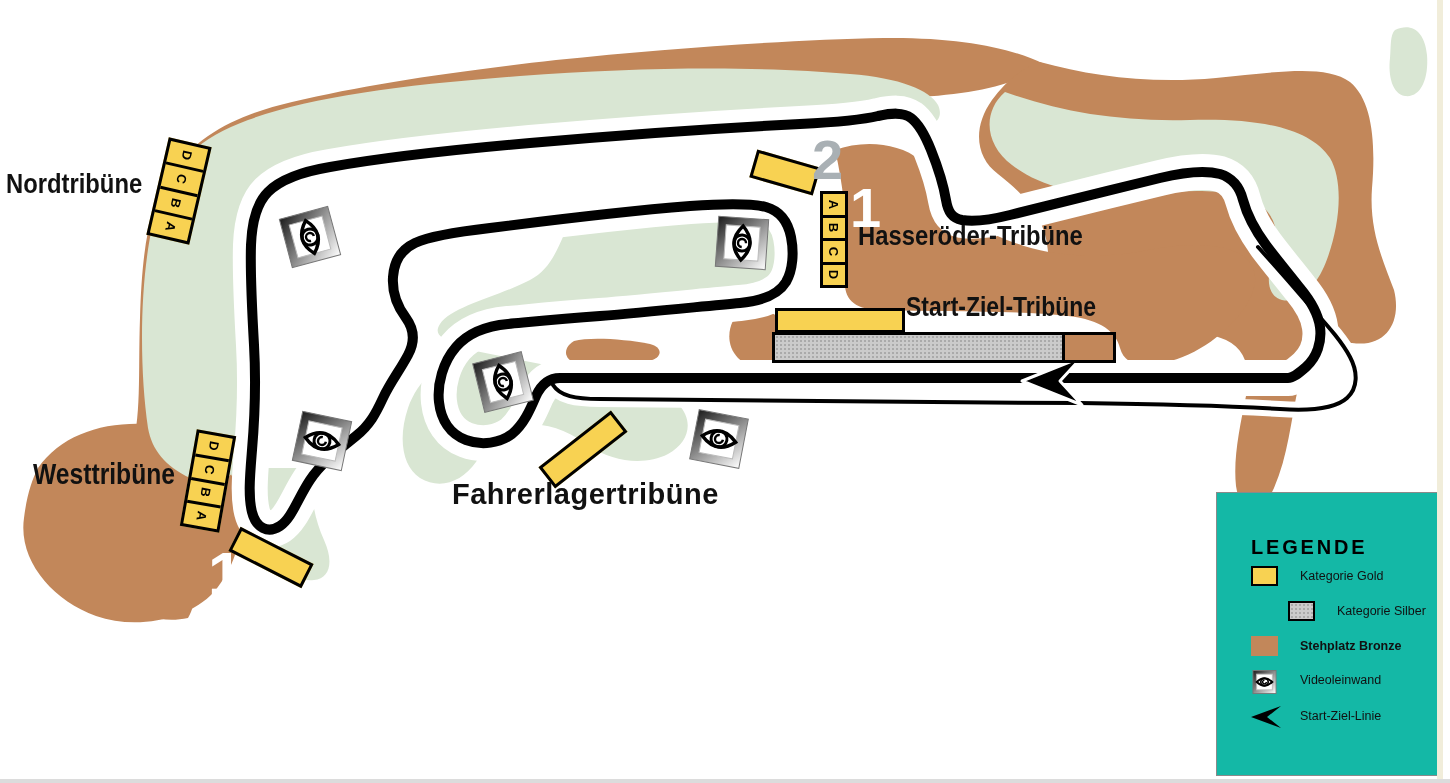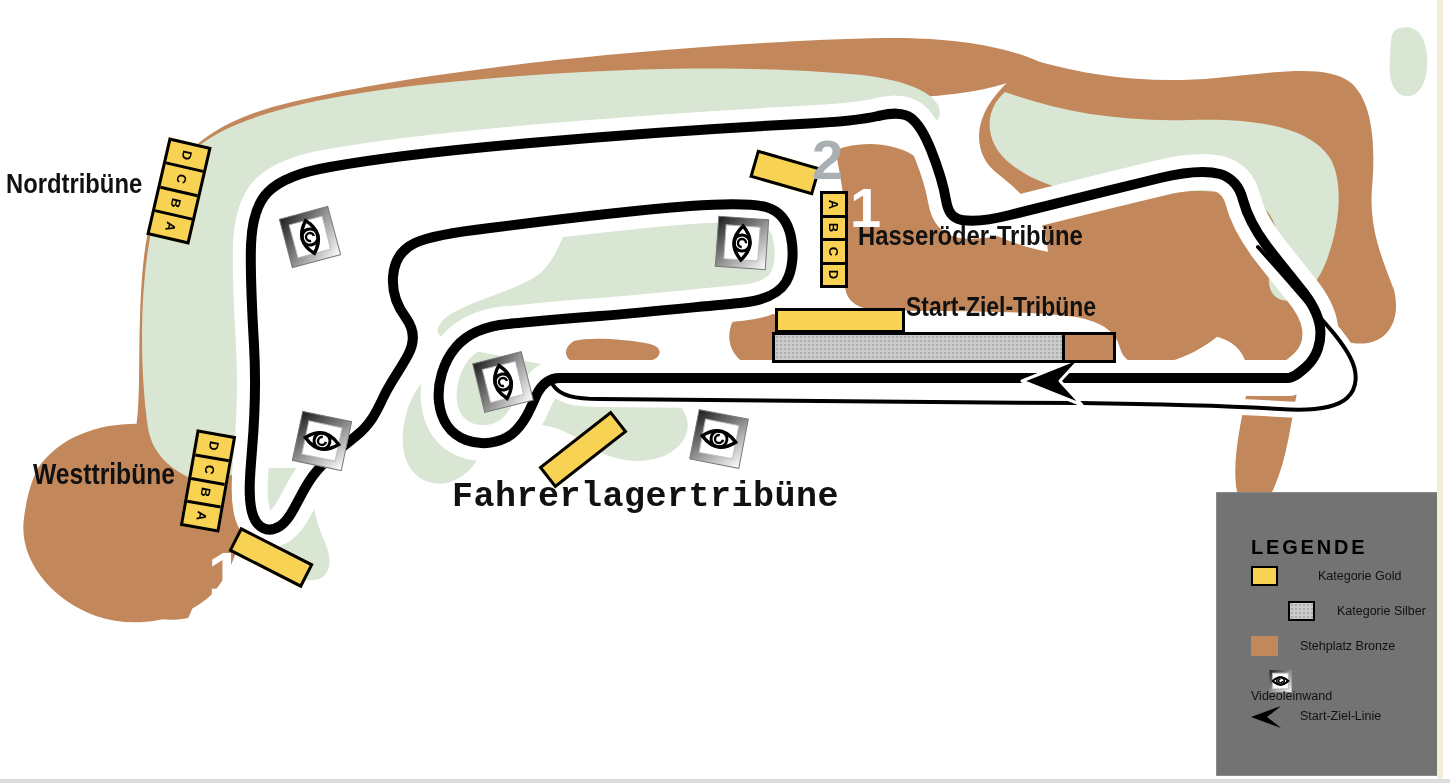--- a/index.html
+++ b/index.html
@@ -19,21 +19,21 @@
          display:flex;flex-direction:column;}
   .stand .cell{flex:1;display:flex;align-items:center;justify-content:center;border-top:3px solid #000;}
   .stand .cell:first-child{border-top:none;}
   .stand .cell span{display:block;font-weight:bold;font-size:13px;transform:rotate(90deg);}
   .block{position:absolute;background:#F8D252;border:3px solid #000;box-sizing:border-box;}
   .block.gray{background:#cbcbcb;background-image:radial-gradient(#aaaaaa 1px, transparent 1.2px);
               background-size:4px 4px;}
   .block.brown{background:#C2875A;}
 
   
-  .legend{position:absolute;left:1216px;top:492px;width:225px;height:284px;background:#737373;
+  .legend{position:absolute;left:1216px;top:492px;width:225px;height:284px;background:#14b8a6;
           border:1px solid #8a8a8a;box-sizing:border-box;}
   .legend .title{position:absolute;left:34px;top:42px;font-weight:bold;font-size:21px;
                  letter-spacing:3px;transform:scaleX(.95);transform-origin:0 50%;}
   .lrow{position:absolute;left:34px;height:22px;display:flex;align-items:center;}
   .lrow .swatch{width:27px;height:20px;box-sizing:border-box;margin-right:22px;}
   .sw-gold{background:#F8D252;border:2px solid #000;}
   .sw-silver{background:#cbcbcb;border:2px solid #000;
              background-image:radial-gradient(#aaaaaa 1px, transparent 1.2px);background-size:4px 4px;}
   .sw-bronze{background:#C2875A;}
   .lrow .ltext{font-size:12.5px;color:#111;}
@@ -155,42 +155,42 @@
   <div class="block" style="left:775px;top:308px;width:130px;height:25px;"></div>
   <div class="block gray" style="left:772px;top:332px;width:293px;height:31px;"></div>
   <div class="block brown" style="left:1062px;top:332px;width:54px;height:31px;"></div>
 
   <div class="block" style="left:537px;top:436px;width:92px;height:27px;transform:rotate(-38deg);"></div>
 
   <div class="lbl cond" style="left:6px;top:170px;font-size:28px;">Nordtribüne</div>
   <div class="lbl cond" style="left:33px;top:460px;font-size:29px;">Westtribüne</div>
   <div class="lbl cond" style="left:858px;top:222px;font-size:28px;">Hasseröder-Tribüne</div>
   <div class="lbl cond" style="left:906px;top:294px;font-size:27px;">Start-Ziel-Tribüne</div>
-  <div class="lbl" style="left:452px;top:480px;font-size:35px;letter-spacing:.5px;font-family:Liberation Mono, monospace;">Fahrerlagertribüne</div>
+  <div class="lbl" style="left:452px;top:480px;font-size:29px;letter-spacing:.5px;">Fahrerlagertribüne</div>
 
   <div class="num" style="left:208px;top:543px;font-size:62px;color:#ffffff;">1</div>
   <div class="num" style="left:812px;top:132px;font-size:56px;color:#A9B0B4;">2</div>
   <div class="num" style="left:850px;top:180px;font-size:56px;color:#ffffff;">1</div>
 
   <div class="legend">
     <div class="title">LEGENDE</div>
 
-    <div class="lrow" style="top:72px;gap:18px;">
+    <div class="lrow" style="top:72px;">
       <div class="swatch sw-gold"></div>
       <div class="ltext">Kategorie Gold</div>
     </div>
     <div class="lrow" style="top:107px;margin-left:37px;">
       <div class="swatch sw-silver"></div>
       <div class="ltext">Kategorie Silber</div>
     </div>
-    <div class="lrow" style="top:142px;">
+    <div class="lrow" style="top:142px;font-weight:bold;">
       <div class="swatch sw-bronze"></div>
       <div class="ltext">Stehplatz Bronze</div>
     </div>
-    <div class="lrow" style="top:176px;flex-direction:column;">
+    <div class="lrow" style="top:176px;">
       <div class="swatch" style="border:none;padding:0;">
         <svg width="27" height="24" viewBox="0 0 52 52">
           <rect x="1" y="1" width="50" height="50" fill="url(#frameGrad)" stroke="#777" stroke-width="2"></rect>
           <rect x="9" y="9" width="34" height="34" fill="#fff" stroke="#bbb" stroke-width="2"></rect>
           <path d="M 9,26 Q 26,10 43,26 Q 26,42 9,26 Z" fill="#fff" stroke="#000" stroke-width="4"></path>
           <circle cx="26" cy="26" r="8" fill="none" stroke="#000" stroke-width="3.6"></circle>
           <path d="M 26,22 A 4,4 0 1 0 30,26" fill="none" stroke="#000" stroke-width="3"></path>
         </svg>
       </div>
       <div class="ltext">Videoleinwand</div>

